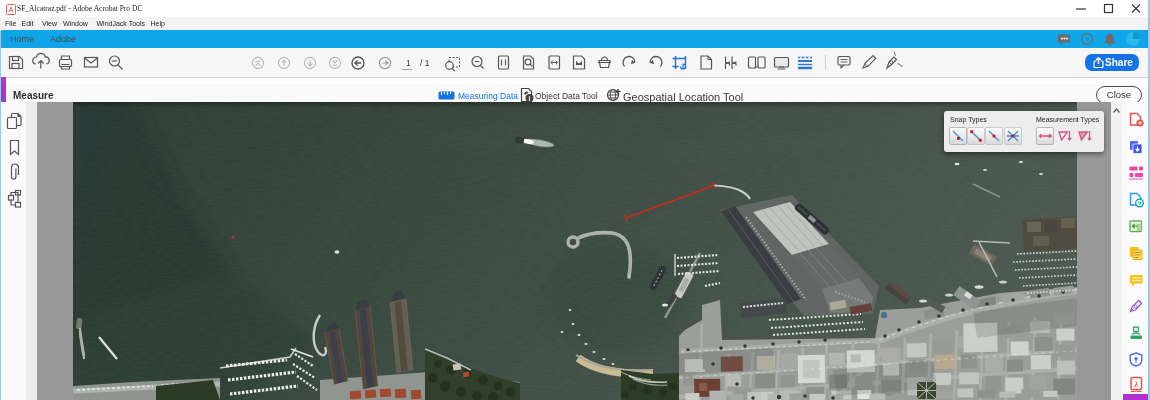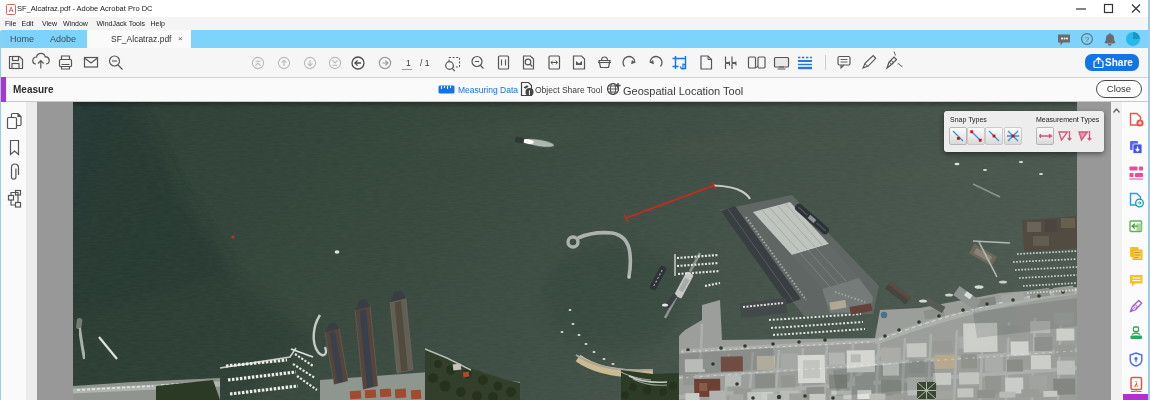--- a/index.html
+++ b/index.html
@@ -1,31 +1,31 @@
 <!DOCTYPE html>
 <html><head>
 <meta charset="utf-8">
 <style>
   html,body{margin:0;padding:0;}
   body{width:1150px;height:400px;overflow:hidden;position:relative;
        font-family:"Liberation Sans",sans-serif;background:#fff;}
   .abs{position:absolute;}
   
   #titlebar{left:0;top:0;width:1150px;height:18px;background:#fff;}
-  #titletxt{left:17px;top:4px;font-size:7.5px;color:#1a1a1a;}
+  #titletxt{left:17px;top:4px;font-size:7.5px;color:#1a1a1a;font-family:Liberation Serif, serif;}
   
   #menubar{left:0;top:17px;width:1150px;height:13px;background:#f4f4f4;font-size:7px;color:#222;}
   .mi{position:absolute;top:3px;}
   
-  #tabbar{left:1px;top:30px;width:1149px;height:26px;background:#7dd3fc;font-size:9px;color:#4a4a4a;}
+  #tabbar{left:1px;top:30px;width:1149px;height:26px;background:#0ea5e9;font-size:9px;color:#4a4a4a;}
   #activetab{position:absolute;left:86px;top:0;width:104px;height:18px;background:#fafafa;}
   
   #toolbar{left:1px;top:48px;width:1149px;height:29px;background:#f6f6f6;border-bottom:1px solid #d2d2d2;}
   
-  #measurebar{left:1px;top:78px;width:1149px;height:23px;background:#fafafa;border-bottom:1px solid #c8c8c8;}
+  #measurebar{left:1px;top:84px;width:1149px;height:23px;background:#fafafa;border-bottom:1px solid #c8c8c8;}
   #purple1{left:0;top:77px;width:6px;height:25px;background:#ac35cf;}
   
   #content{left:0;top:102px;width:1150px;height:298px;background:#989898;}
   #lsidebar{left:1px;top:0;width:25px;height:298px;background:#fafafa;}
   #lstrip{left:26px;top:0;width:11px;height:298px;background:#ebebeb;}
   #scrollbar{left:1111px;top:0;width:11px;height:298px;background:#f1f1f1;}
   #rsidebar{left:1122px;top:0;width:28px;height:298px;background:#fbfbfb;}
   #purple2{left:1123px;top:292px;width:27px;height:6px;background:#b32fd2;}
   #winborderR{left:1148px;top:0;width:2px;height:400px;background:#9acbea;}
   #winborderL{left:0;top:31px;width:1px;height:369px;background:#9acbea;}
@@ -53,24 +53,20 @@
   <span class="mi" style="left:5px">File</span>
   <span class="mi" style="left:21.5px">Edit</span>
   <span class="mi" style="left:42px">View</span>
   <span class="mi" style="left:63px">Window</span>
   <span class="mi" style="left:96.5px">WindJack Tools</span>
   <span class="mi" style="left:150.5px">Help</span>
 </div>
 <div class="abs" id="tabbar">
   <span class="abs" style="left:9px;top:4px;color:#4a4a4a">Home</span>
   <span class="abs" style="left:49px;top:4px;color:#4a4a4a">Adobe</span>
-  <div id="activetab">
-      <span class="abs" style="left:24px;top:4px;color:#333;font-size:8.5px">SF_Alcatraz.pdf</span>
-    <span class="abs" style="left:91px;top:4px;color:#555;font-size:8px">×</span>
-    </div>
 
   <svg class="abs" style="left:1056px;top:2px" width="90" height="15" viewBox="0 0 90 15">
     <g fill="#6b6b6b">
       <path d="M1 2.5 h12 v8 h-7 l-2.5 3 v-3 h-2.5 z"></path>
       <circle cx="5" cy="6.5" r="1" fill="#fff"></circle>
         <circle cx="7.5" cy="6.5" r="1" fill="#fff"></circle>
         <circle cx="10" cy="6.5" r="1" fill="#fff"></circle>
     </g>
     <circle cx="30" cy="7" r="5.4" fill="none" stroke="#6b6b6b" stroke-width="1.1"></circle>
     <text x="30" y="10" font-size="8" fill="#6b6b6b" text-anchor="middle" font-family="Liberation Sans">?</text>
@@ -214,21 +210,21 @@
     <rect x="0.5" y="3.5" width="16" height="8" rx="1.5" fill="#1473e6"></rect>
     <path d="M3.5 4 v3 M6.5 4 v2 M9.5 4 v3 M12.5 4 v2" stroke="#fff" stroke-width="1.1"></path>
   </svg>
   <span class="abs" style="left:457px;top:7px;font-size:8.5px;color:#1473e6">Measuring Data</span>
   <svg class="abs" style="left:518px;top:3px" width="16" height="17" viewBox="0 0 16 17">
     <path d="M2.5 1.5 h7 l3 3 v10 h-10 z" fill="none" stroke="#444" stroke-width="1.2"></path>
     <path d="M4.5 6.5 l3.4-2.3 1.8 1.2 -3.3 2.4 z" fill="#444"></path>
     <circle cx="10.5" cy="11" r="4" fill="#444"></circle>
     <text x="10.5" y="13.6" font-size="6.5" fill="#fff" text-anchor="middle" font-weight="bold" font-family="Liberation Sans">i</text>
   </svg>
-  <span class="abs" style="left:534px;top:7px;font-size:8.5px;color:#3a3a3a">Object Share Tool</span>
+  <span class="abs" style="left:534px;top:7px;font-size:8.5px;color:#3a3a3a">Object Data Tool</span>
   <svg class="abs" style="left:604px;top:3px" width="17" height="16" viewBox="0 0 17 16">
     <circle cx="8" cy="8" r="5.5" fill="none" stroke="#444" stroke-width="1.2"></circle>
     <ellipse cx="8" cy="8" rx="2.6" ry="5.5" fill="none" stroke="#444" stroke-width="0.9"></ellipse>
     <path d="M2.5 8 h11 M3.2 5 h9.6 M3.2 11 h9.6" stroke="#444" stroke-width="0.9" fill="none"></path>
     <path d="M13 2 v5 M10.5 4.5 h5" stroke="#444" stroke-width="1.4"></path>
   </svg>
   <span class="abs" style="left:622px;top:7px;font-size:11px;color:#3a3a3a">Geospatial Location Tool</span>
   <div class="abs closebtn">Close</div>
 </div>
 <div class="abs" id="purple1"></div>

